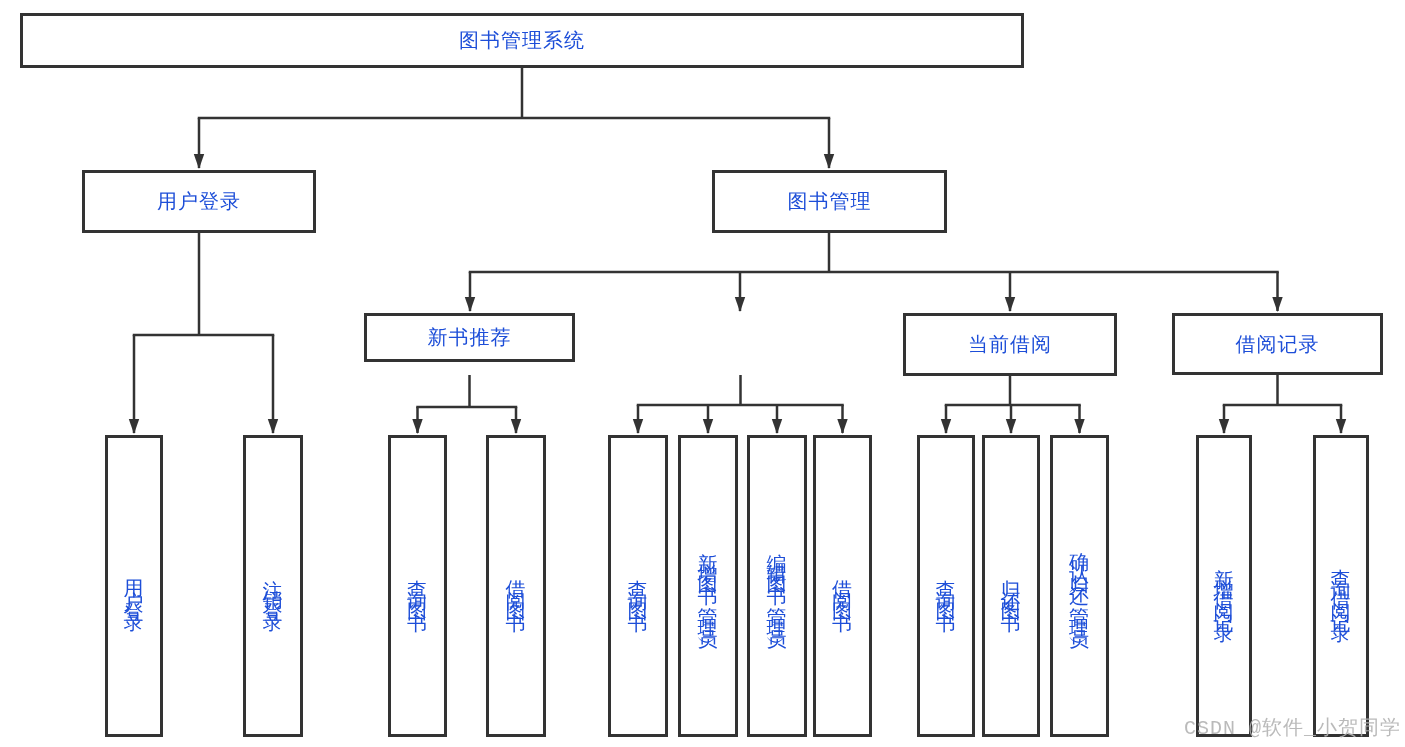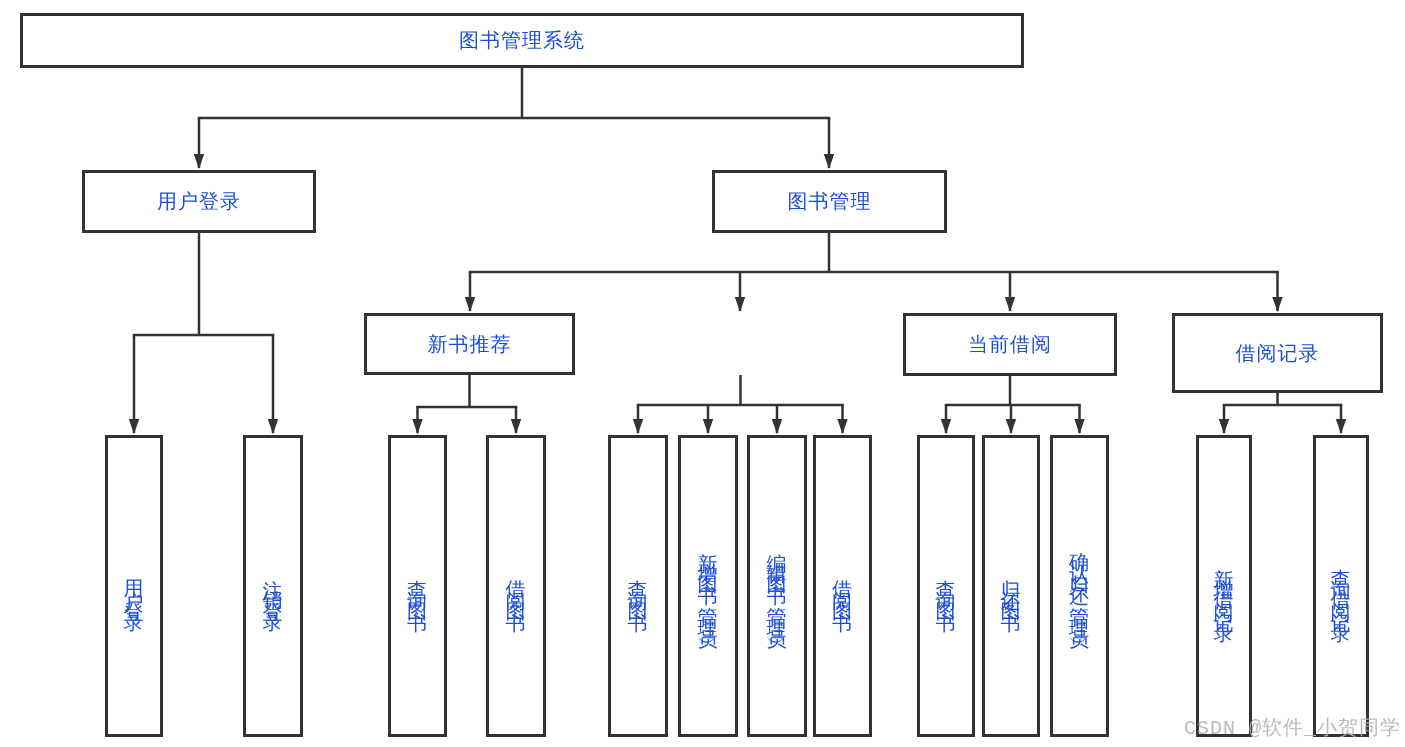--- a/index.html
+++ b/index.html
@@ -113,27 +113,27 @@
     <span class="lbl">图书管理系统</span>
   </div>
 
   <div class="box h" style="left:82px;top:170px;width:234px;height:63px">
     <span class="lbl">用户登录</span>
   </div>
   <div class="box h" style="left:712px;top:170px;width:235px;height:63px">
     <span class="lbl">图书管理</span>
   </div>
 
-  <div class="box h" style="left:364px;top:313px;width:211px;height:62px">
+  <div class="box h" style="left:364px;top:313px;width:211px;height:49px">
     <span class="lbl">新书推荐</span>
   </div>
   <div class="box h" style="left:903px;top:313px;width:214px;height:63px">
     <span class="lbl">当前借阅</span>
   </div>
-  <div class="box h" style="left:1172px;top:313px;width:211px;height:80px">
+  <div class="box h" style="left:1172px;top:313px;width:211px;height:62px">
     <span class="lbl">借阅记录</span>
   </div>
 
   <div class="box v" style="left:105px;top:435px;width:58px;height:302px">
     <span class="lbl">用户登录</span>
   </div>
   <div class="box v" style="left:243px;top:435px;width:60px;height:302px">
     <span class="lbl">注销登录</span>
   </div>
 

